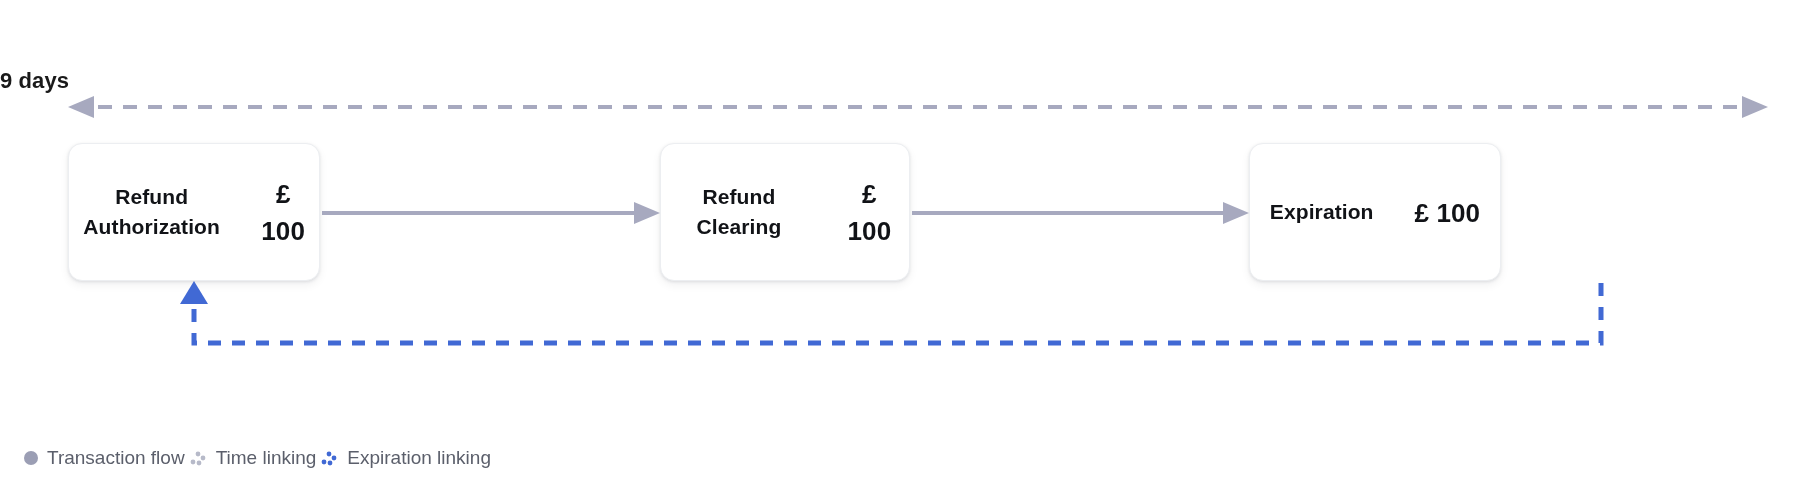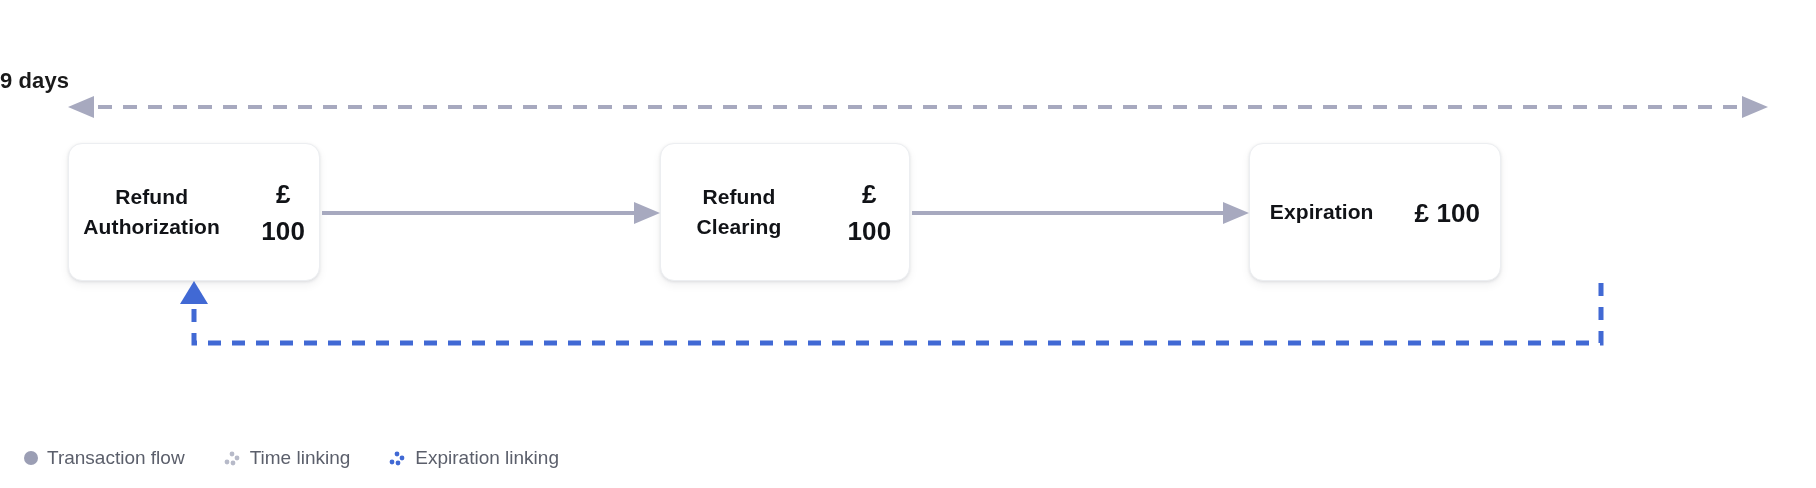--- a/index.html
+++ b/index.html
@@ -81,21 +81,21 @@
     pointer-events: none;
   }
 
   
   .legend {
     position: absolute;
     left: 24px;
     top: 448px;
     display: flex;
     align-items: center;
-    gap: 38px;
+    gap: 4px;
   }
   .legend-item {
     display: flex;
     align-items: center;
     gap: 9px;
     font-size: 19px;
     color: #5b5f6b;
     line-height: 1;
   }
   .legend-swatch {

